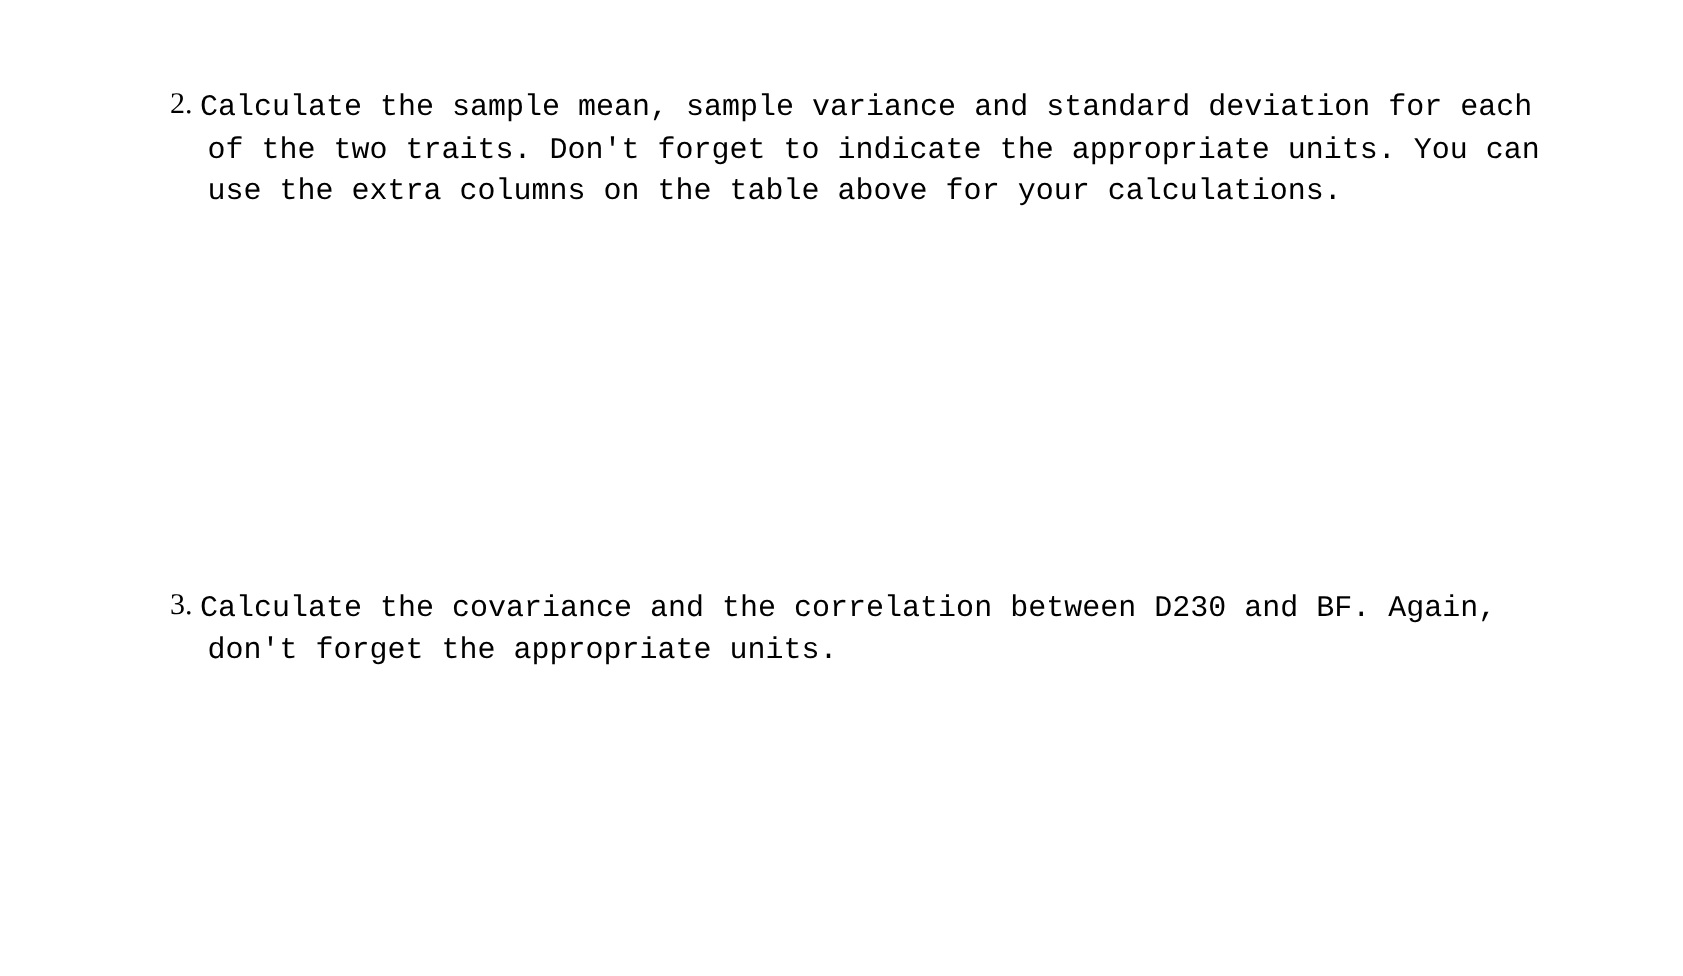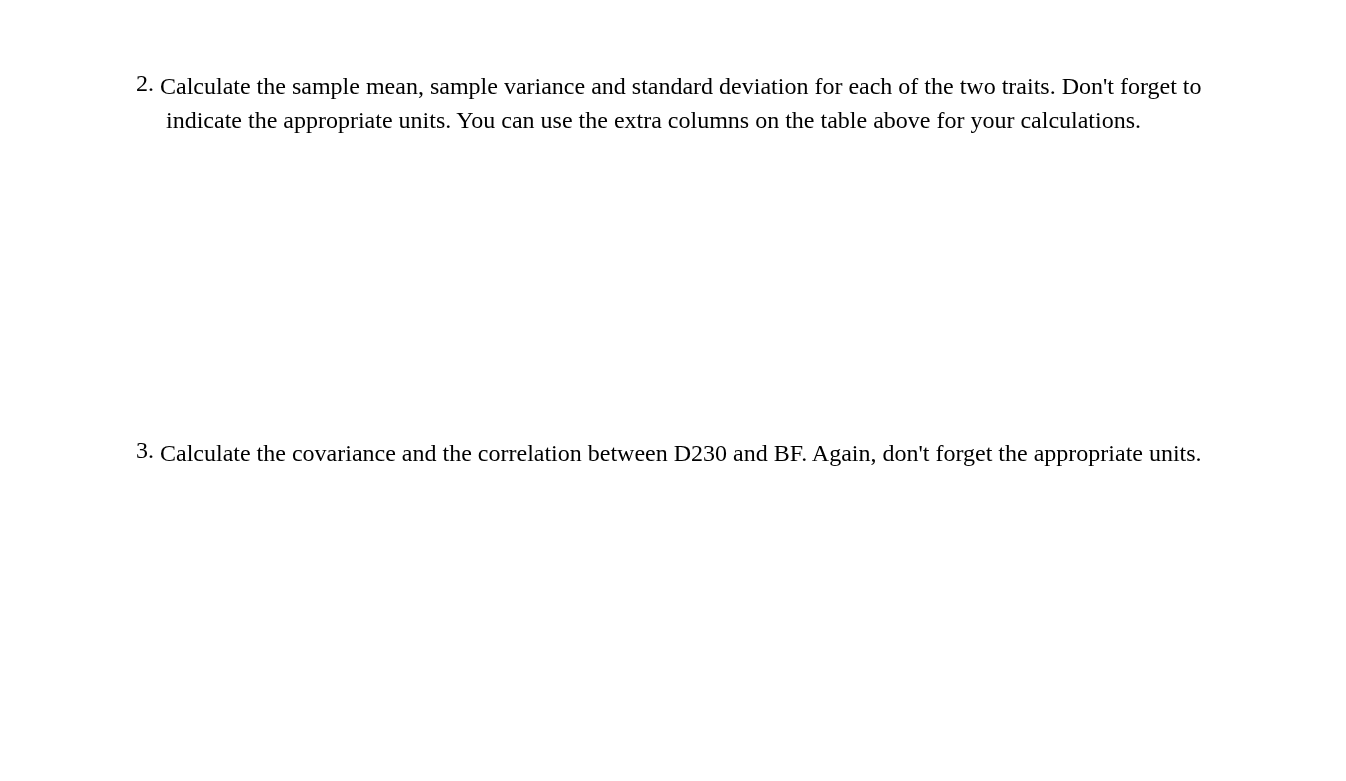--- a/index.html
+++ b/index.html
@@ -26,20 +26,21 @@
       margin-bottom: 0;
     }
     .question-number {
       flex-shrink: 0;
       padding-right: 6px;
     }
     .question-text {
       line-height: 1.4;
       padding-left: 6px;
       text-indent: -6px;
+      font-family: Liberation Mono, monospace;
     }
   </style>
 </head>
 <body>
 
 <div class="question">
   <div class="question-number">2.</div>
   <div class="question-text">Calculate the sample mean, sample variance and standard deviation for each of the two traits. Don't forget to indicate the appropriate units. You can use the extra columns on the table above for your calculations.</div>
 </div>
 

